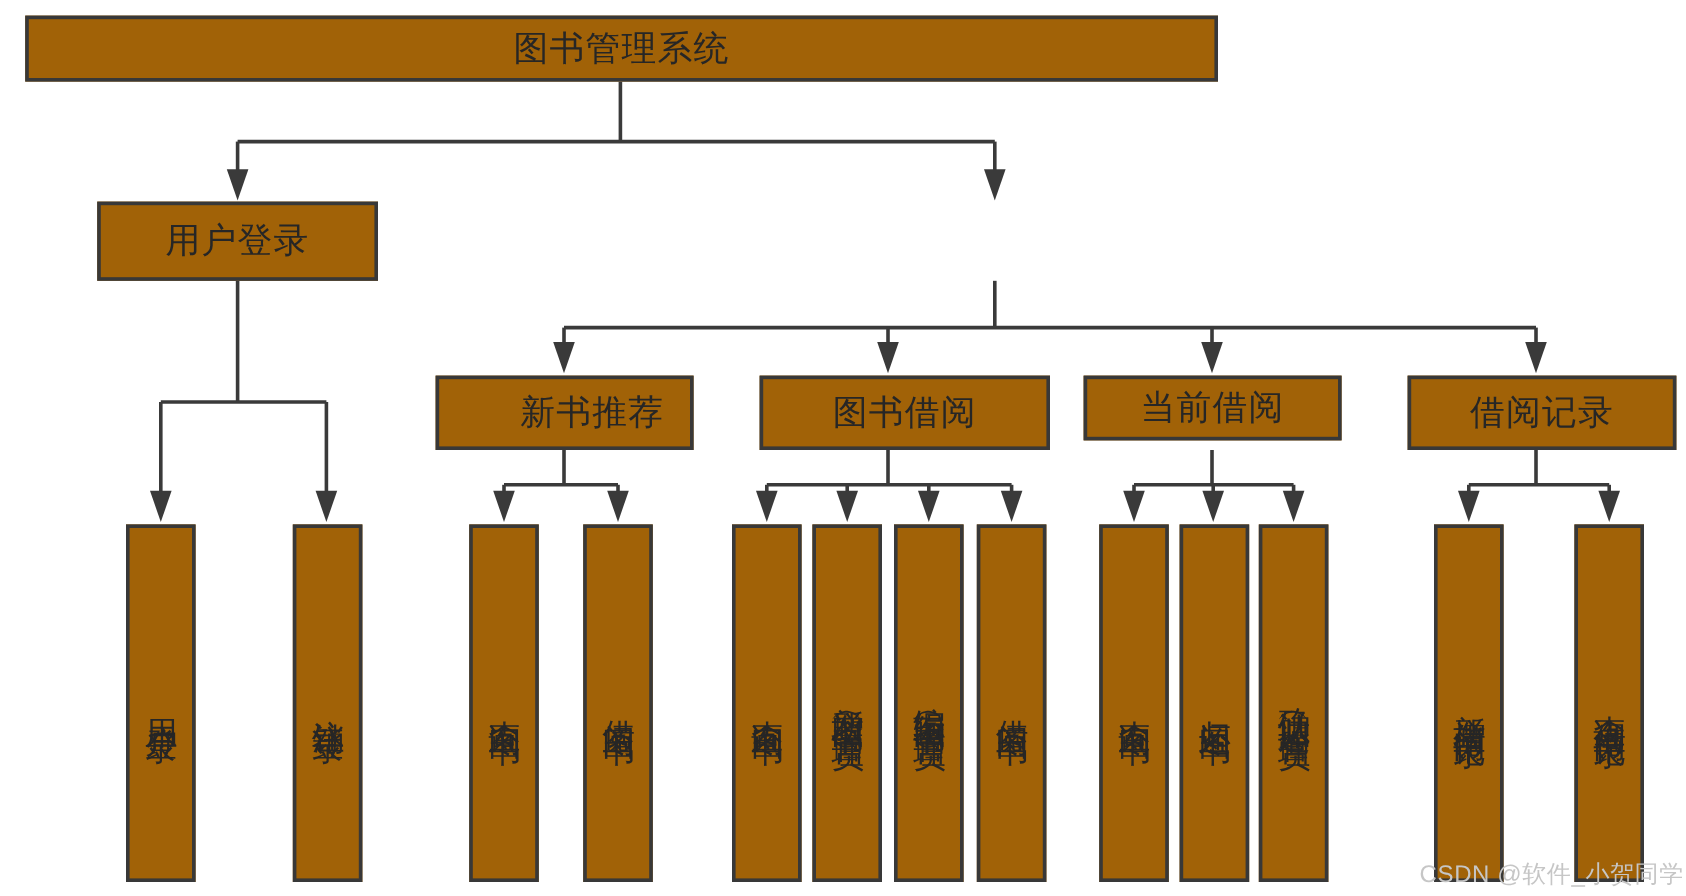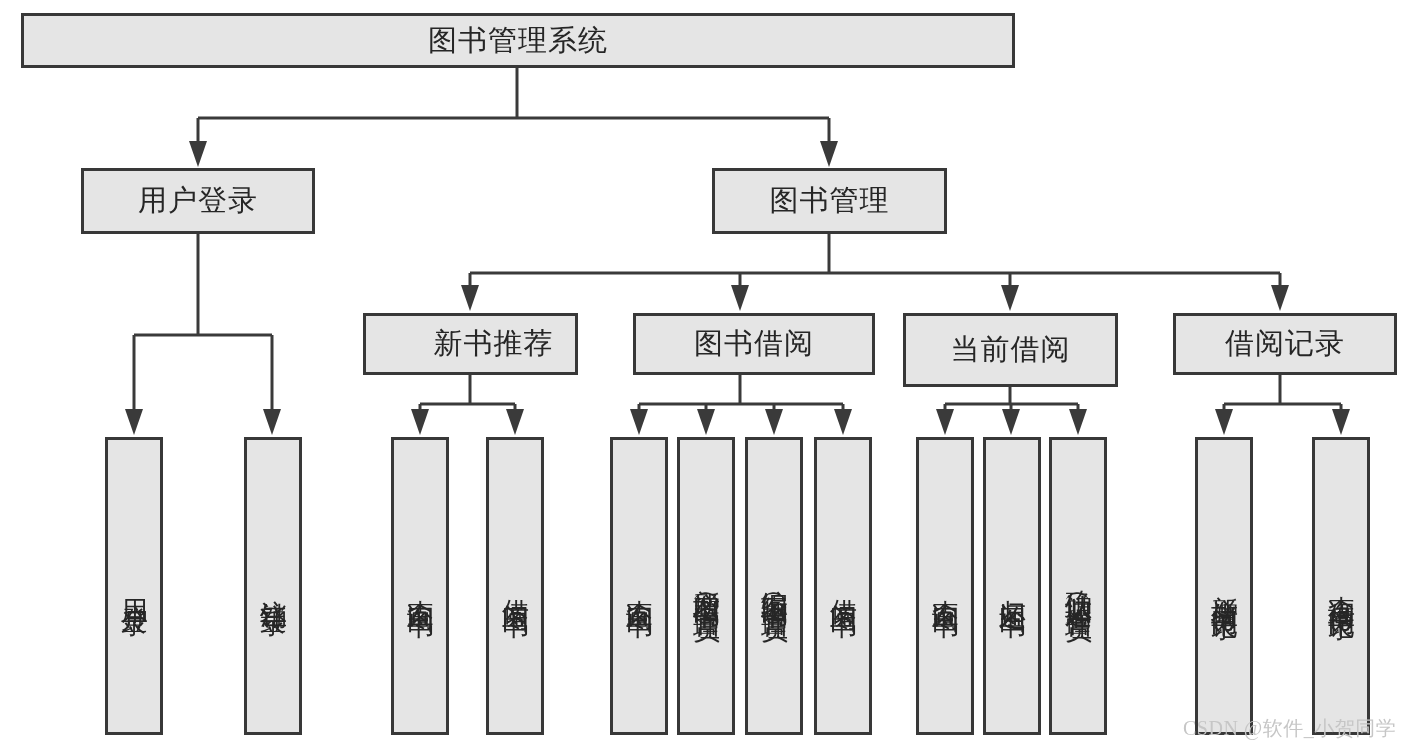--- a/index.html
+++ b/index.html
@@ -8,41 +8,40 @@
     width:1405px;height:747px;
     background:#ffffff;
     font-family:"Liberation Sans","DejaVu Sans",sans-serif;
     overflow:hidden;
   }
   .wires{position:absolute;left:0;top:0;}
   .box{
     position:absolute;
     box-sizing:border-box;
     border:3px solid #383838;
-    background:#e5e5e5;
+    background:#a16207;
     display:flex;align-items:center;justify-content:center;
     color:#262626;
   }
   .box-h{font-size:29px;letter-spacing:1px;}
   .box-v{font-size:27px;}
   .vtext{
     writing-mode:vertical-rl;
     text-orientation:mixed;
     letter-spacing:4px;
     line-height:1.0;
     white-space:nowrap;
   }
   .watermark{
     position:absolute;
     left:1183px;top:715px;
     font-size:20px;
     color:#c6c6c6;
     letter-spacing:0.5px;
     white-space:nowrap;
-    font-family:Liberation Serif, serif;
   }
 </style>
 </head>
 <body>
 
 <div class="stage">
 
   <svg class="wires" width="1405" height="747" viewBox="0 0 1405 747">
     <g stroke="#3a3a3a" stroke-width="3" fill="none">
 
@@ -116,31 +115,28 @@
     </g>
   </svg>
 
   <div class="box box-h" style="left:21px;top:13px;width:994px;height:55px;">
     <span class="lbl">图书管理系统</span>
   </div>
 
   <div class="box box-h" style="left:81px;top:168px;width:234px;height:66px;">
     <span class="lbl">用户登录</span>
   </div>
-  <div class="box box-h" style="left:712px;top:168px;width:235px;height:66px;">
-    <span class="lbl">图书管理</span>
-  </div>
 
   <div class="box box-h" style="left:363px;top:313px;width:215px;height:62px;padding-left:46px;">
     <span class="lbl">新书推荐</span>
   </div>
   <div class="box box-h" style="left:633px;top:313px;width:242px;height:62px;">
     <span class="lbl">图书借阅</span>
   </div>
-  <div class="box box-h" style="left:903px;top:313px;width:215px;height:74px;">
+  <div class="box box-h" style="left:903px;top:313px;width:215px;height:54px;">
     <span class="lbl">当前借阅</span>
   </div>
   <div class="box box-h" style="left:1173px;top:313px;width:224px;height:62px;">
     <span class="lbl">借阅记录</span>
   </div>
 
   <div class="box box-v" style="left:105px;top:437px;width:58px;height:298px;">
     <span class="vtext">用户登录</span>
   </div>
   <div class="box box-v" style="left:244px;top:437px;width:58px;height:298px;">

